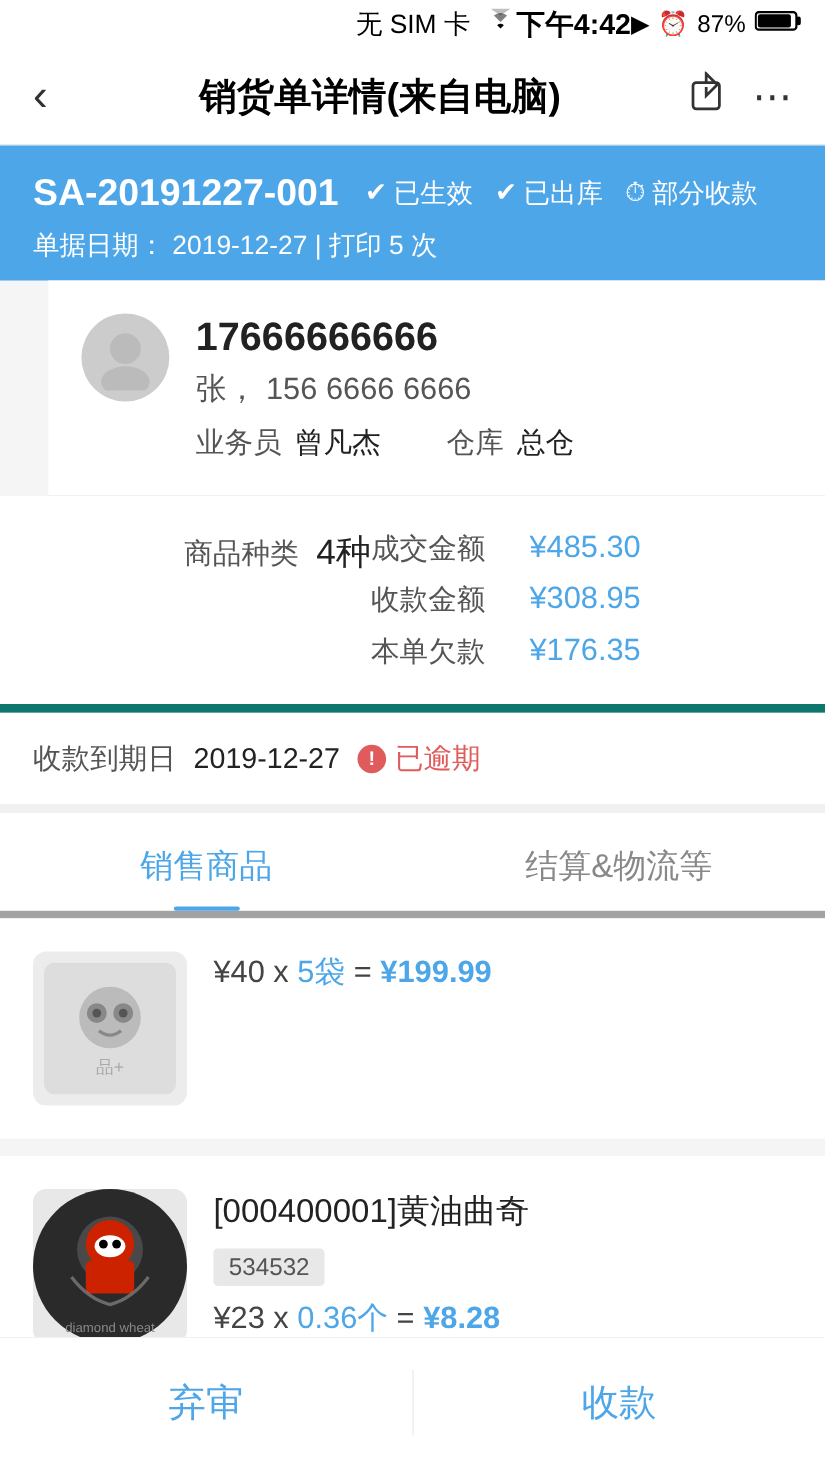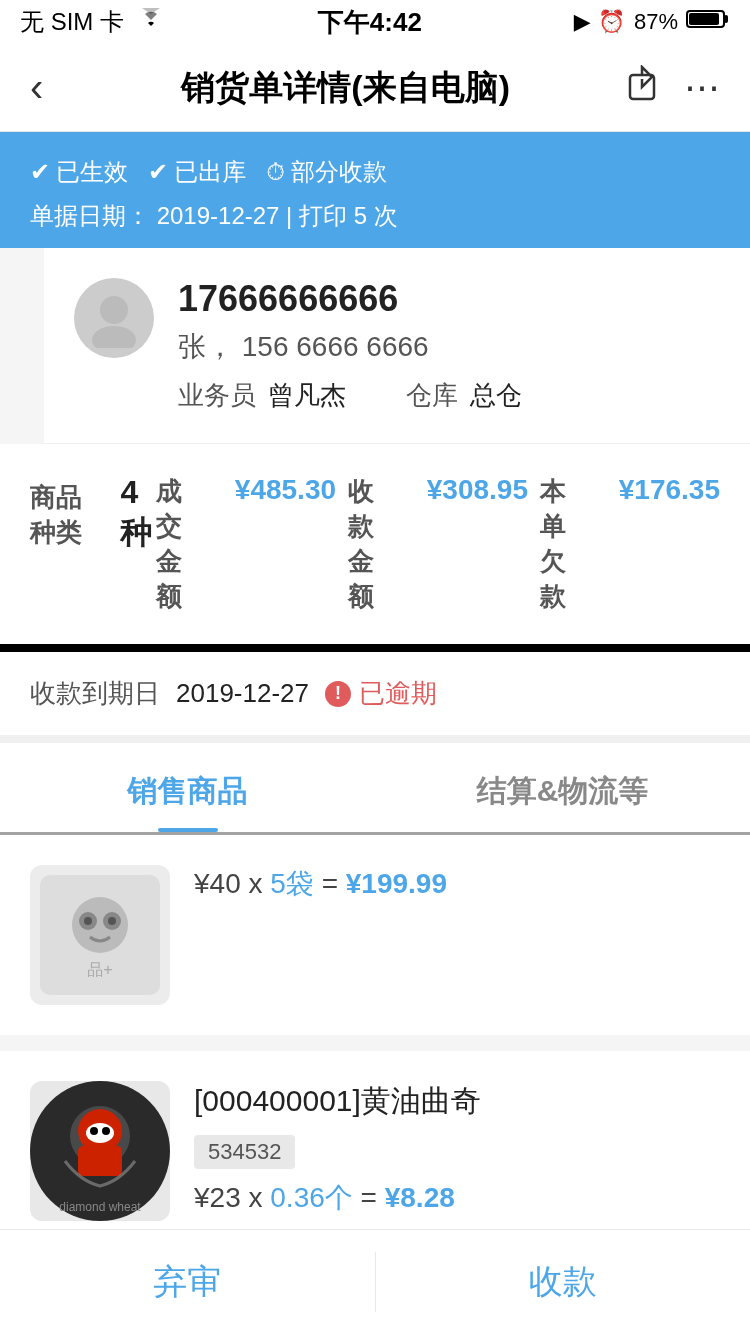--- a/index.html
+++ b/index.html
@@ -10,21 +10,21 @@
       background: #f5f5f5;
       font-size: 28px;
     }
 
     
     .status-bar {
       background: #fff;
       height: 44px;
       display: flex;
       align-items: center;
-      justify-content: space-between;
+      justify-content: flex-end;
       padding: 0 20px;
       font-size: 24px;
       color: #000;
     }
     .status-bar-left { display: flex; align-items: center; gap: 12px; }
     .status-bar-center { font-weight: 600; font-size: 26px; }
     .status-bar-right { display: flex; align-items: center; gap: 8px; font-size: 22px; }
 
     
     .nav-bar {
@@ -139,26 +139,25 @@
     .customer-meta-item { display: flex; gap: 12px; }
     .customer-meta-value { color: #222; }
 
     
     .stats-section {
       background: #fff;
       padding: 30px;
       display: flex;
       justify-content: center;
       align-items: flex-start;
-      border-bottom: 8px solid #000000;
-      font-weight: bold;
+      border-bottom: 8px solid #0f766e;
     }
     .stats-left { font-size: 26px; color: #555; display: flex; align-items: center; gap: 16px; }
     .stats-left-value { font-size: 32px; color: #222; }
-    .stats-right { display: flex; flex-direction: row; gap: 12px; align-items: flex-end; }
+    .stats-right { display: flex; flex-direction: column; gap: 12px; align-items: flex-end; }
     .stat-row { display: flex; justify-content: space-between; gap: 40px; font-size: 26px; color: #555; }
     .stat-value { color: #4da6e8; font-size: 28px; }
 
     
     .due-section {
       background: #fff;
       padding: 24px 30px;
       display: flex;
       align-items: center;
       gap: 16px;
@@ -184,22 +183,21 @@
       justify-content: center;
       color: #fff;
       font-size: 18px;
       font-weight: 700;
     }
 
     
     .tabs-section {
       background: #fff;
       display: flex;
-      border-bottom: 3px solid #a3a3a3;
-      font-weight: bold;
+      border-bottom: 7px solid #a3a3a3;
     }
     .tab-item {
       flex: 1;
       text-align: center;
       padding: 28px 0 20px;
       font-size: 30px;
       color: #888;
       position: relative;
       cursor: pointer;
     }
@@ -263,21 +261,21 @@
     }
     .product-qty { color: #4da6e8; }
     .product-total { color: #4da6e8; font-weight: 600; }
 
     
     .bottom-bar {
       position: fixed;
       bottom: 0;
       left: 0;
       width: 750px;
-      height: 105px;
+      height: 119px;
       background: #fff;
       border-top: 1px solid #e8e8e8;
       display: flex;
       align-items: center;
       justify-content: flex-end;
     }
     .bottom-btn {
       flex: 1;
       text-align: center;
       font-size: 34px;
@@ -336,20 +334,21 @@
         <rect x="2" y="10" width="24" height="24" rx="3" stroke="#333" stroke-width="2.5"></rect>
         <path d="M14 10V2l10 10-10 10V14" stroke="#333" stroke-width="2.5" fill="none"></path>
       </svg>
     </span>
     <span class="nav-action-icon">⋯</span>
   </div>
 </div>
 
 <div class="order-header">
   <div class="order-header-top">
+    <span class="order-id">SA-20191227-001</span>
     <div class="status-badges">
       <span class="status-badge">
         <span class="badge-icon">✔</span>
         <span>已生效</span>
       </span>
       <span class="status-badge">
         <span class="badge-icon">✔</span>
         <span>已出库</span>
       </span>
       <span class="status-badge">

